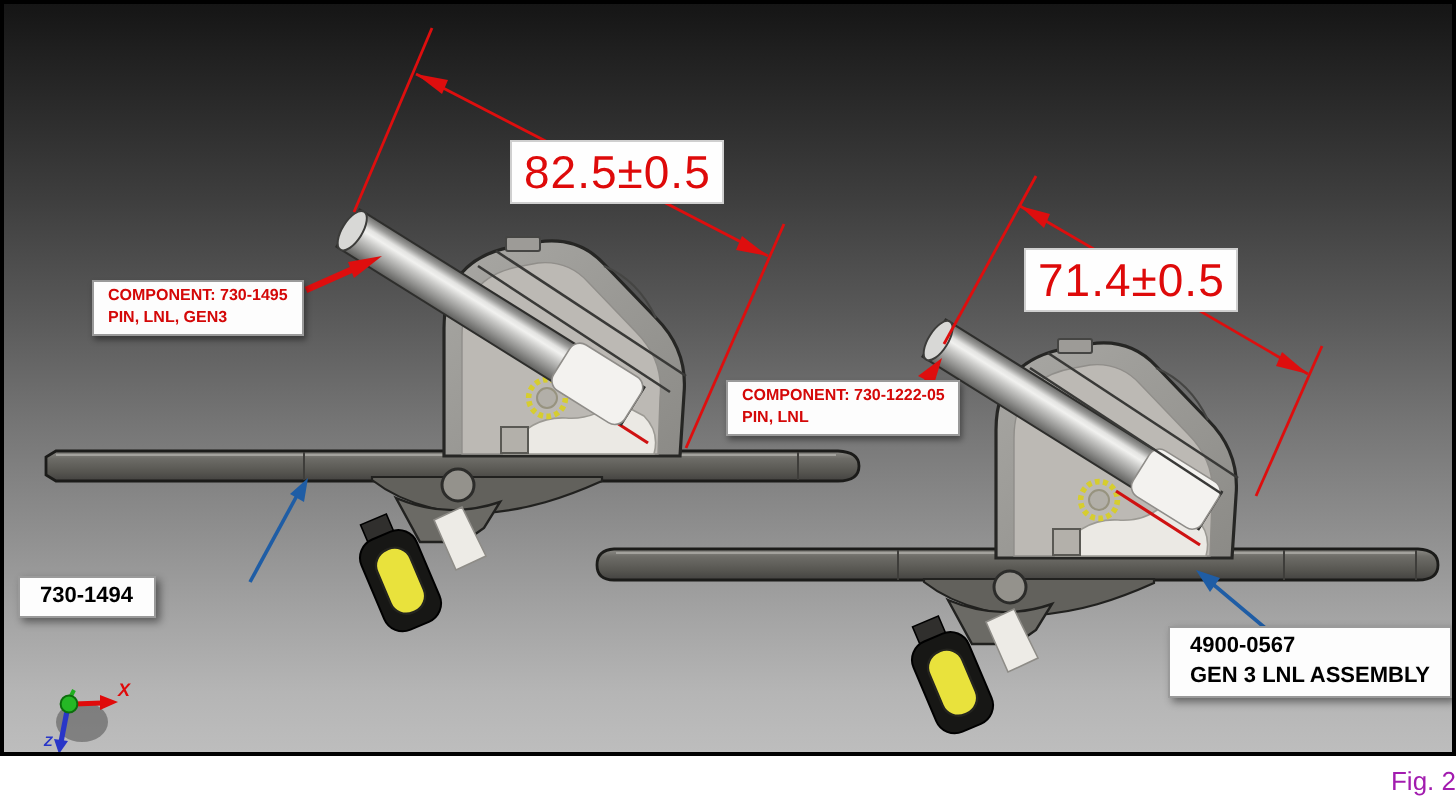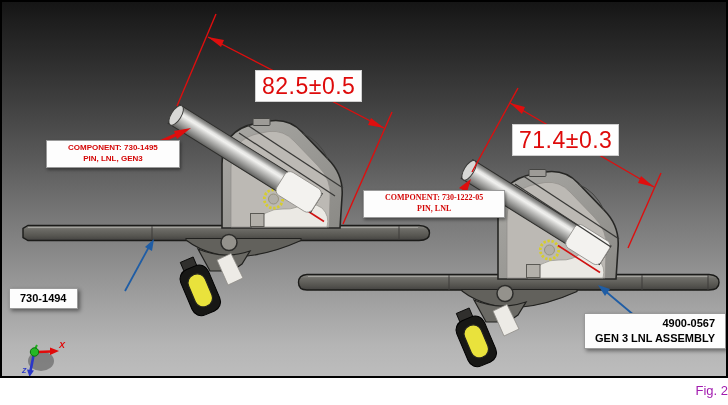--- a/index.html
+++ b/index.html
@@ -14,26 +14,26 @@
   }
   .viewport svg{position:absolute;left:0;top:0;}
   .overlay{position:absolute;z-index:2;}
   .dim-text{
     background:#fefefe;border:1px solid #cfcfcf;color:#de0a0a;
     font-size:23px;line-height:28px;padding:1px 6px;white-space:nowrap;
     letter-spacing:.5px;
   }
   .callout{
     background:#fdfdfd;border:1px solid #9a9a9a;color:#d40808;
-    font-size:8px;font-weight:bold;text-align:center;line-height:1.35;
-    padding:2px 21px;white-space:nowrap;box-shadow:1px 2px 3px rgba(0,0,0,.4);
+    font-size:8px;font-weight:bold;text-align:left;line-height:1.35;
+    padding:2px 7px;white-space:nowrap;box-shadow:1px 2px 3px rgba(0,0,0,.4);
   }
   .plabel{
     background:#fdfdfd;border:1px solid #9a9a9a;color:#000;
-    font-size:11px;font-weight:bold;text-align:right;line-height:1.35;
+    font-size:11px;font-weight:bold;text-align:left;line-height:1.35;
     padding:2px 10px;white-space:nowrap;box-shadow:2px 2px 4px rgba(0,0,0,.45);
   }
   .caption{
     width:100%;text-align:right;padding-top:5px;font-size:13px;color:#a21caf;
   }
 </style>
 </head>
 <body>
 
 <div class="figure">
@@ -155,27 +155,27 @@
         <text x="57" y="346" fill="#e00a0a" font-size="9" font-weight="bold" font-style="italic">X</text>
         <line x1="31.5" y1="353.5" x2="28.5" y2="369" stroke="#2936c8" stroke-width="2.6"></line>
         <polygon points="27.5,375 25,367.5 32,368.5" fill="#2936c8"></polygon>
         <text x="20" y="371" fill="#2936c8" font-size="7" font-weight="bold" font-style="italic">Z</text>
         <line x1="32" y1="349" x2="35" y2="343" stroke="#1fae1f" stroke-width="2"></line>
         <circle cx="32.5" cy="350" r="4.2" fill="#25b825" stroke="#0c6e0c" stroke-width="1"></circle>
       </g>
     </svg>
 
     <div class="overlay dim-text" style="left:253px;top:68px;">82.5±0.5</div>
-    <div class="overlay dim-text" style="left:510px;top:122px;">71.4±0.3</div>
+    <div class="overlay dim-text" style="left:510px;top:122px;">71.4±0.5</div>
 
     <div class="overlay callout" style="left:44px;top:138px;">
       <div>COMPONENT: 730-1495</div>
       <div>PIN, LNL, GEN3</div>
     </div>
-    <div class="overlay callout" style="left:361px;top:188px;font-family:Liberation Serif, serif;">
+    <div class="overlay callout" style="left:361px;top:188px;">
       <div>COMPONENT: 730-1222-05</div>
       <div>PIN, LNL</div>
     </div>
 
     <div class="overlay plabel" style="left:7px;top:286px;">
       <div>730-1494</div>
     </div>
     <div class="overlay plabel" style="left:562px;top:311px;margin-left:20px;">
       <div>4900-0567</div>
       <div>GEN 3 LNL ASSEMBLY</div>

